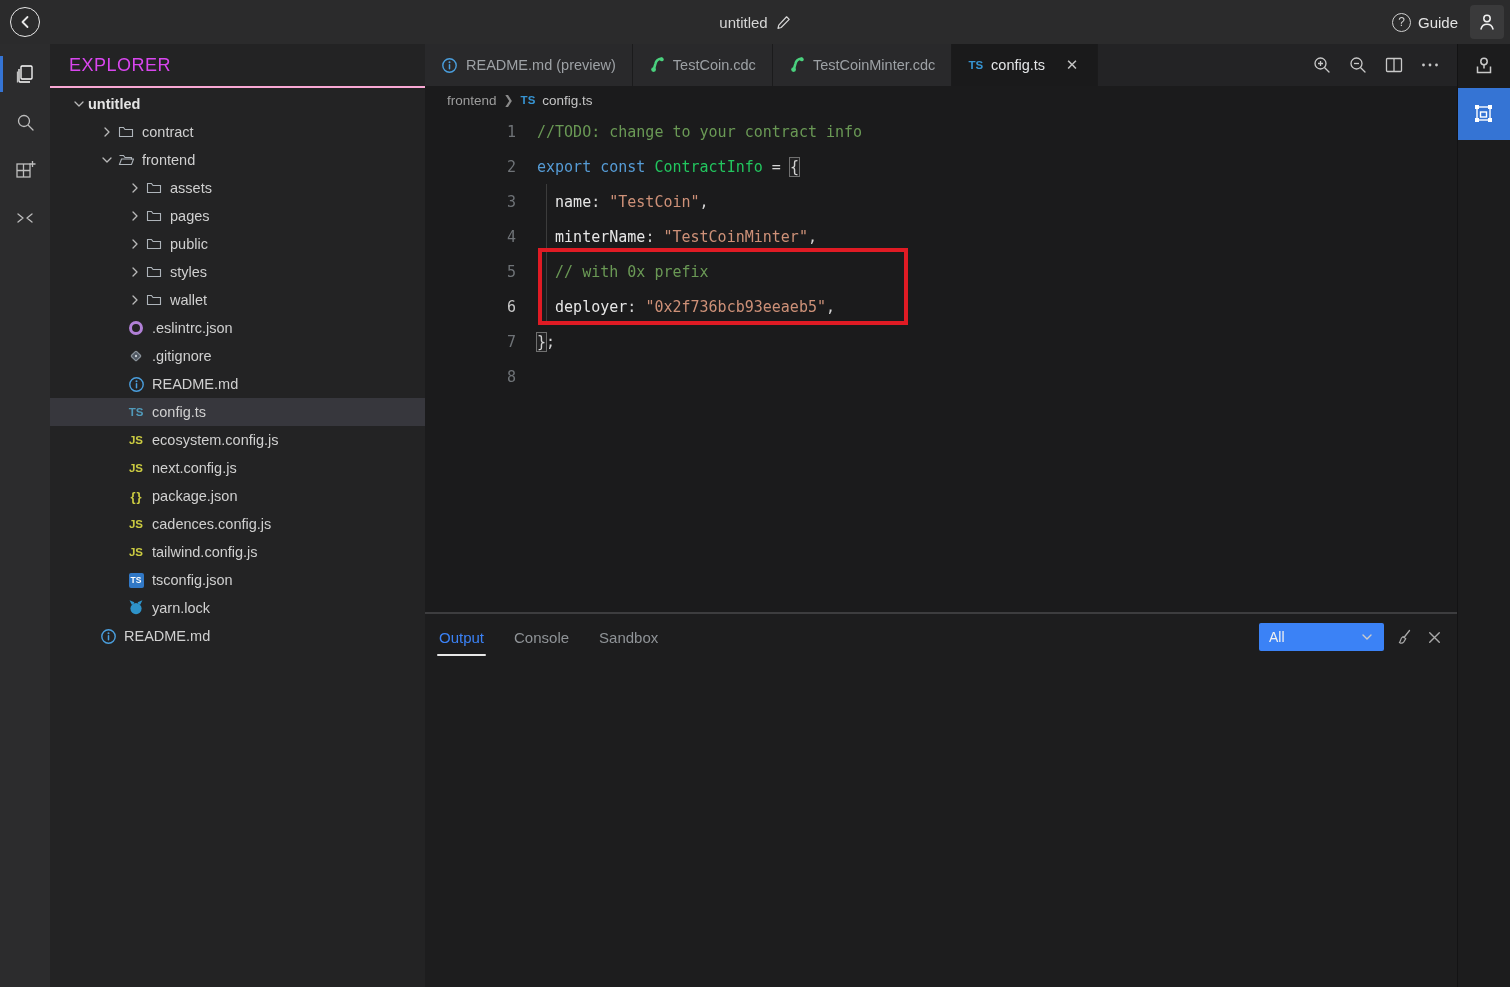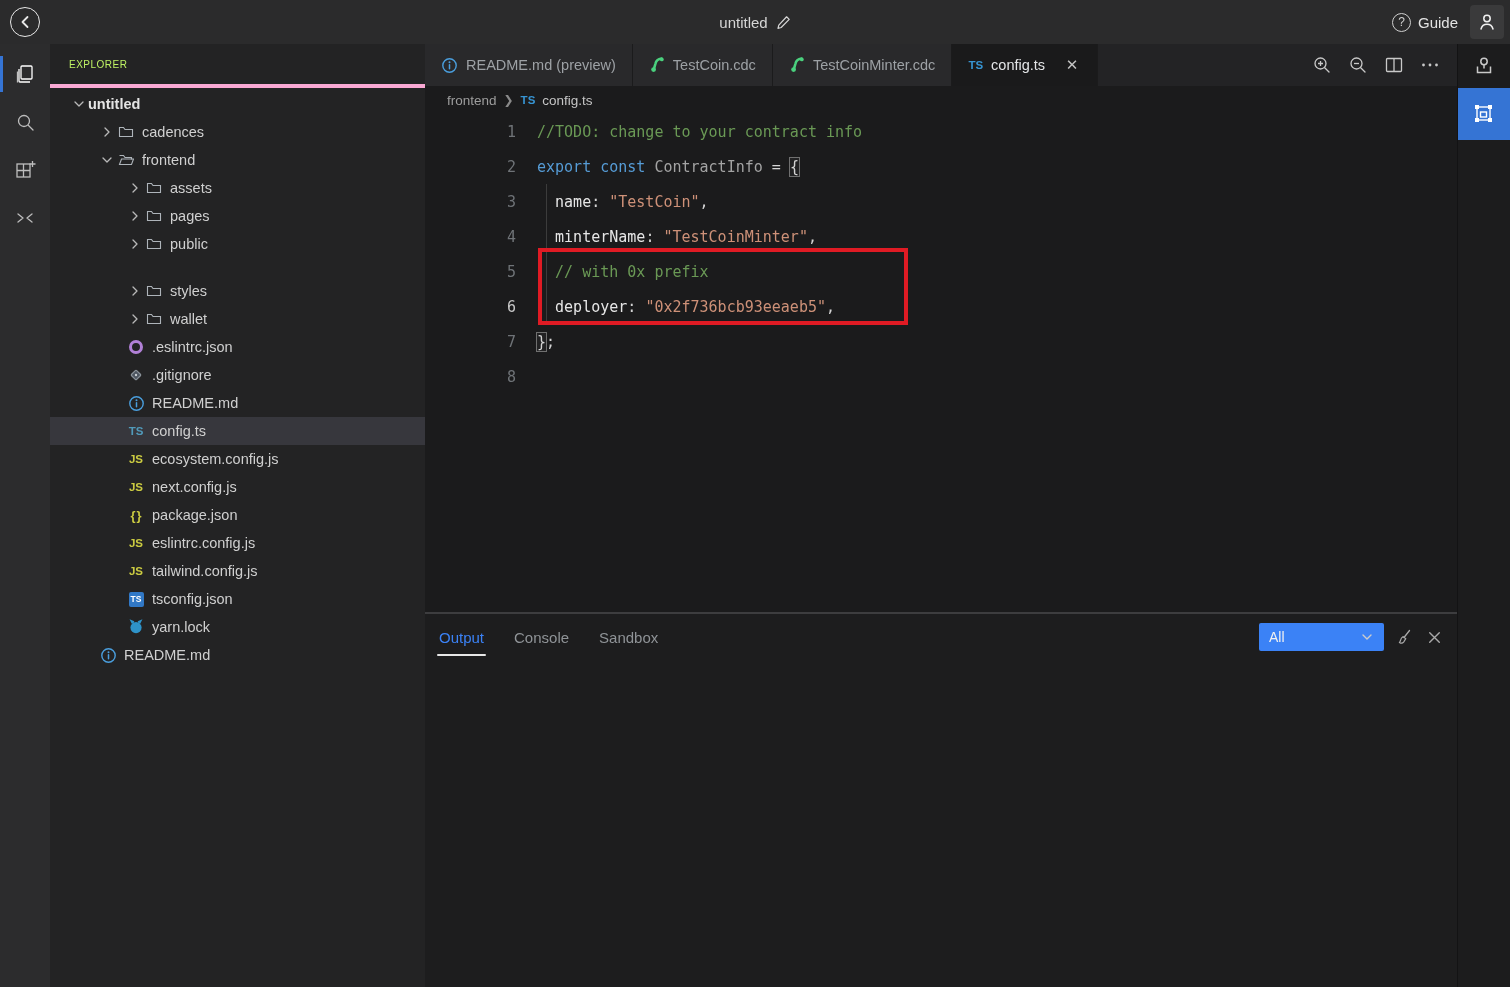--- a/index.html
+++ b/index.html
@@ -28,21 +28,21 @@
   .act-item { width:50px; height:48px; display:flex; align-items:center; justify-content:center;
     color:#bdbdbd; cursor:pointer; position:relative; }
   .act-item.active { color:#ffffff; }
   .act-item.active::before { content:""; position:absolute; left:0; top:6px; bottom:6px;
     width:3px; background:#3574d4; }
 
   
   .sidebar { position:absolute; left:50px; top:44px; width:375px; height:943px;
     background:#232324; color:#cfcfcf; }
   .sidebar-header { height:44px; display:flex; align-items:center; padding-left:19px;
-    font-size:10px; letter-spacing:0.5px; color:#bef264; border-bottom:4px solid #f9a8d4; }
+    font-size:18px; letter-spacing:0.5px; color:#d946ef; border-bottom:2px solid #f9a8d4; }
   .tree { padding-top:2px; }
   .tree-row { height:28px; display:flex; align-items:center; font-size:14.5px;
     color:#d0d0d0; cursor:pointer; white-space:nowrap; }
   .tree-row.selected { background:#37373d; }
   .tree-row.bold { font-weight:bold; color:#e4e4e4; }
   .tree-row .chev { width:18px; display:flex; justify-content:center; color:#b9b9b9; flex:none; }
   .tree-row .ficon { width:20px; display:flex; justify-content:center; align-items:center;
     margin-right:6px; flex:none; }
   .badge-txt { font-weight:bold; font-size:11.5px; letter-spacing:0; }
   .ts-blue { color:#519aba; }
@@ -73,21 +73,21 @@
 
   
   .code-area { position:relative; flex:1; overflow:hidden;
     font-family:"DejaVu Sans Mono","Liberation Mono",monospace; font-size:15px; }
   .code-line { height:35px; display:flex; align-items:center; }
   .gutter-num { width:91px; flex:none; text-align:right; color:#6f7377; font-size:15px; }
   .gutter-num.active { color:#c8c8c8; }
   .line-text { padding-left:21px; white-space:pre; color:#d4d4d4; }
   .cm { color:#6a9955; }
   .kw { color:#569cd6; }
-  .ty { color:#a3a3a3; }
+  .ty { color:#22c55e; }
   .pr { color:#e6e6e6; font-weight:normal; }
   .st { color:#ce9178; }
   .pu { color:#d4d4d4; }
   .bm { border:1px solid #707070; background:rgba(90,90,90,0.12); margin:-1px; }
   .indent-guide { position:absolute; left:121px; top:70px; height:140px; width:1px;
     background:#3c3c3c; }
   .annotation-box { position:absolute; border:4px solid; pointer-events:none; }
 
   
   .panel { height:375px; flex:none; border-top:2px solid #3d3d3f; background:#1d1d1e;
@@ -198,21 +198,21 @@
         <span class="chev">
           <svg width="14" height="14" viewBox="0 0 14 14" fill="none" stroke="currentColor" stroke-width="1.3">
             <path d="M5 3l4 4-4 4" stroke-linecap="round" stroke-linejoin="round"></path>
           </svg>
         </span>
         <span class="ficon">
           <svg width="16" height="14" viewBox="0 0 16 14" fill="none" stroke="currentColor" stroke-width="1.3">
             <path d="M1.5 2.5h4l1.5 2h7.5v7h-13z" stroke="#aeb4ba" stroke-width="1.1"></path>
           </svg>
         </span>
-        <span>cadences</span>
+        <span>contract</span>
       </div>
       <div class="tree-row" style="padding-left: 48px;">
         <span class="chev">
           <svg width="14" height="14" viewBox="0 0 14 14" fill="none" stroke="currentColor" stroke-width="1.3">
             <path d="M3 5l4 4 4-4" stroke-linecap="round" stroke-linejoin="round"></path>
           </svg>
         </span>
         <span class="ficon">
           <svg width="16" height="14" viewBox="0 0 16 14" fill="none" stroke="currentColor" stroke-width="1.3">
             <path d="M1.5 2.5h4l1.5 2h6.5v2" stroke="#aeb4ba" stroke-width="1.1"></path>
@@ -253,21 +253,21 @@
             <path d="M5 3l4 4-4 4" stroke-linecap="round" stroke-linejoin="round"></path>
           </svg>
         </span>
         <span class="ficon">
           <svg width="16" height="14" viewBox="0 0 16 14" fill="none" stroke="currentColor" stroke-width="1.3">
             <path d="M1.5 2.5h4l1.5 2h7.5v7h-13z" stroke="#aeb4ba" stroke-width="1.1"></path>
           </svg>
         </span>
         <span>public</span>
       </div>
-      <div class="tree-row" style="padding-left: 76px; margin-top: 19px;">
+      <div class="tree-row" style="padding-left: 76px;">
         <span class="chev">
           <svg width="14" height="14" viewBox="0 0 14 14" fill="none" stroke="currentColor" stroke-width="1.3">
             <path d="M5 3l4 4-4 4" stroke-linecap="round" stroke-linejoin="round"></path>
           </svg>
         </span>
         <span class="ficon">
           <svg width="16" height="14" viewBox="0 0 16 14" fill="none" stroke="currentColor" stroke-width="1.3">
             <path d="M1.5 2.5h4l1.5 2h7.5v7h-13z" stroke="#aeb4ba" stroke-width="1.1"></path>
           </svg>
         </span>
@@ -334,21 +334,21 @@
       <div class="tree-row" style="padding-left: 76px;">
         <span class="ficon">
           <span class="braces-yellow">{ }</span>
         </span>
         <span>package.json</span>
       </div>
       <div class="tree-row" style="padding-left: 76px;">
         <span class="ficon">
           <span class="badge-txt js-yellow">JS</span>
         </span>
-        <span>eslintrc.config.js</span>
+        <span>cadences.config.js</span>
       </div>
       <div class="tree-row" style="padding-left: 76px;">
         <span class="ficon">
           <span class="badge-txt js-yellow">JS</span>
         </span>
         <span>tailwind.config.js</span>
       </div>
       <div class="tree-row" style="padding-left: 76px;">
         <span class="ficon">
           <span class="tsconfig-badge">TS</span>

